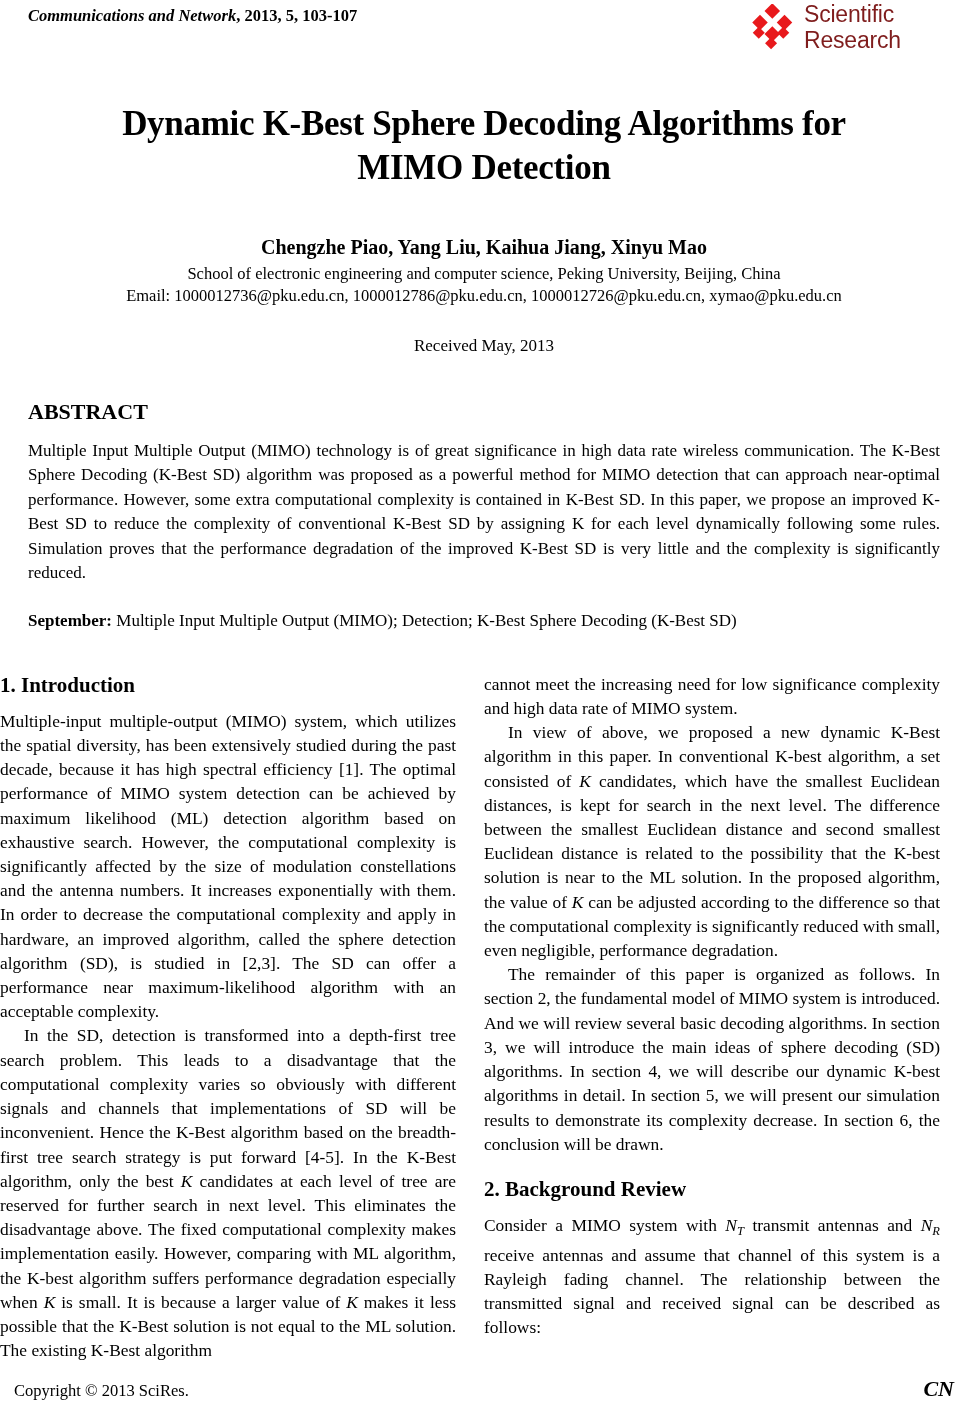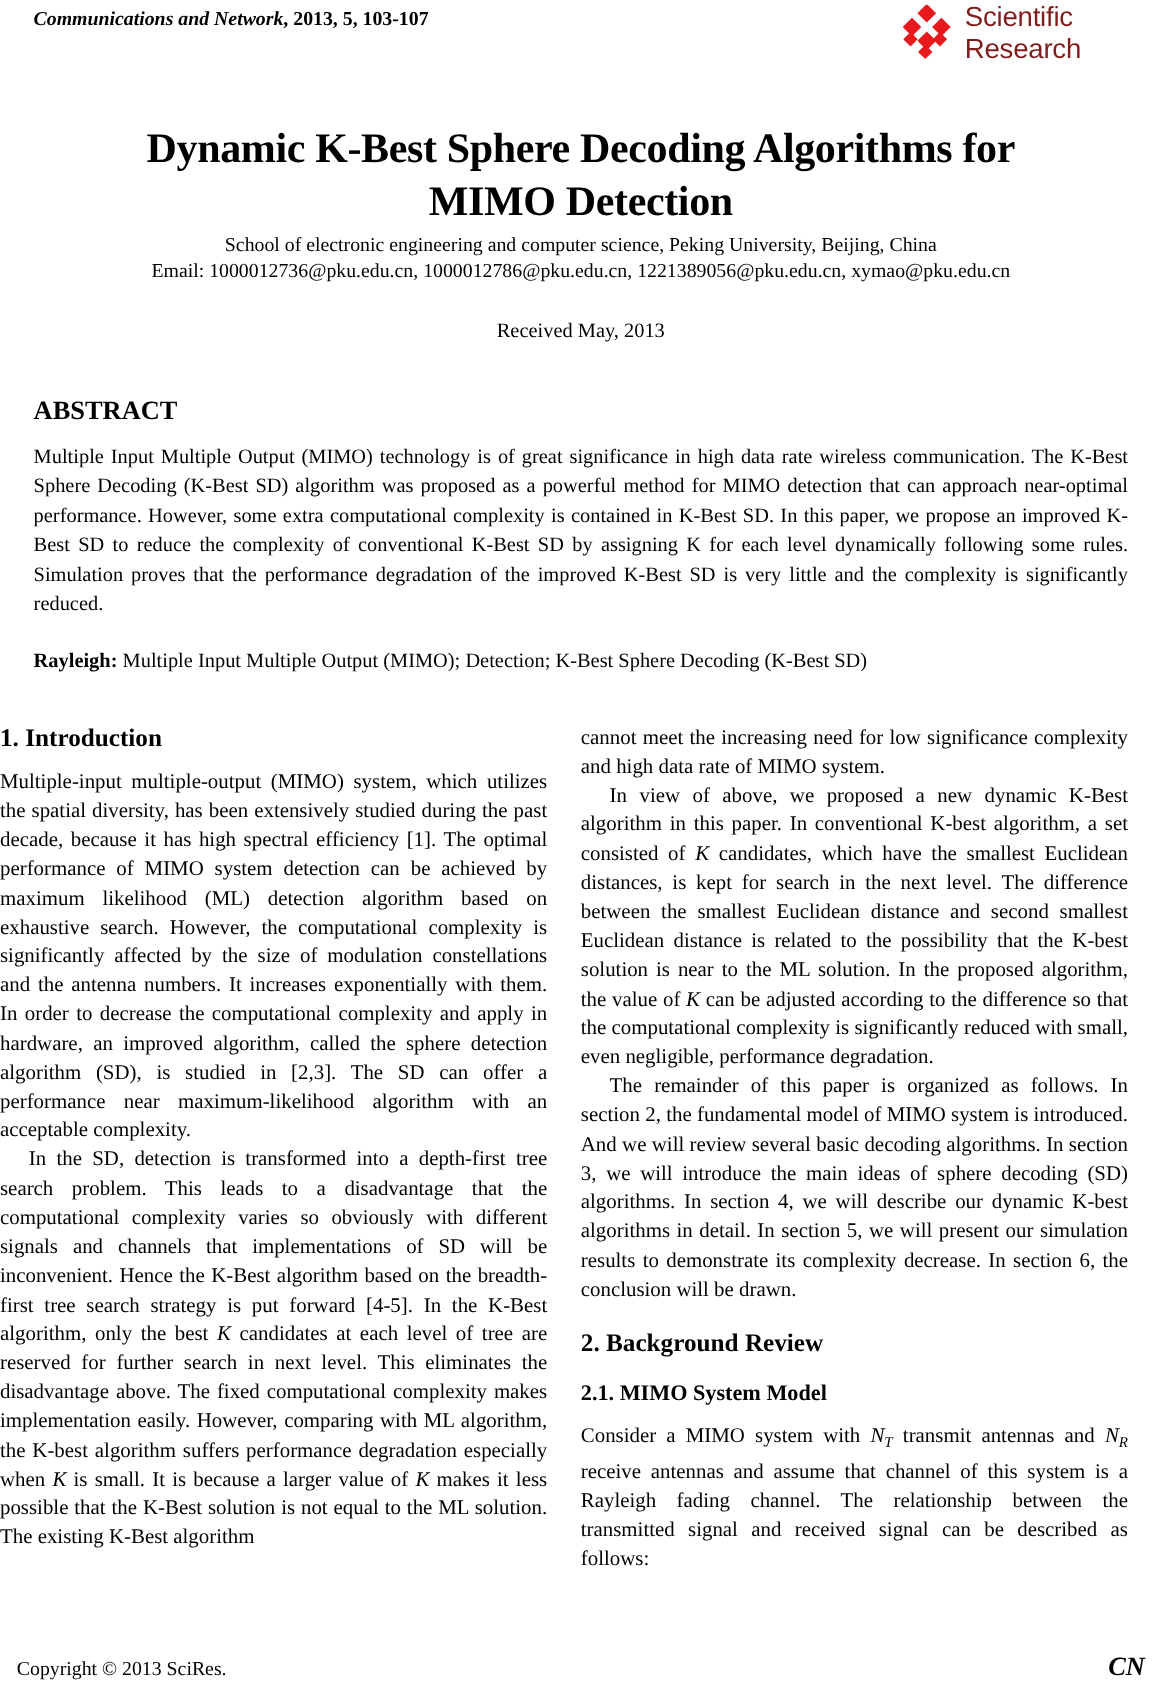--- a/index.html
+++ b/index.html
@@ -220,44 +220,44 @@
       </svg>
       <div class="logo-text">
         <div>Scientific</div>
         <div>Research</div>
       </div>
     </div>
   </div>
 
   <div class="title">Dynamic K-Best Sphere Decoding Algorithms for MIMO Detection</div>
 
+  <div class="authors">Chengzhe Piao, Yang Liu, Kaihua Jiang, Xinyu Mao</div>
   <div class="affil">School of electronic engineering and computer science, Peking University, Beijing, China</div>
-  <div class="emails">Email: 1000012736@pku.edu.cn, 1000012786@pku.edu.cn, 1221389056@pku.edu.cn, xymao@pku.edu.cn</div>
+  <div class="emails">Email: 1000012736@pku.edu.cn, 1000012786@pku.edu.cn, 1000012726@pku.edu.cn, xymao@pku.edu.cn</div>
   <div class="received">Received May, 2013</div>
 
   <div class="abstract-head">ABSTRACT</div>
   <div class="abstract-body">Multiple Input Multiple Output (MIMO) technology is of great significance in high data rate wireless communication. The K-Best Sphere Decoding (K-Best SD) algorithm was proposed as a powerful method for MIMO detection that can approach near-optimal performance. However, some extra computational complexity is contained in K-Best SD. In this paper, we propose an improved K-Best SD to reduce the complexity of conventional K-Best SD by assigning K for each level dynamically following some rules. Simulation proves that the performance degradation of the improved K-Best SD is very little and the complexity is significantly reduced.</div>
   <div class="keywords">
-    <b>Rayleigh:</b><span> Multiple Input Multiple Output (MIMO); Detection; K-Best Sphere Decoding (K-Best SD)</span>
+    <b>September:</b><span> Multiple Input Multiple Output (MIMO); Detection; K-Best Sphere Decoding (K-Best SD)</span>
   </div>
 
   <div class="columns">
 
     <div class="col">
       <h2 class="sec">1. Introduction</h2>
       <p class="body noindent">Multiple-input multiple-output (MIMO) system, which utilizes the spatial diversity, has been extensively studied during the past decade, because it has high spectral efficiency [1]. The optimal performance of MIMO system detection can be achieved by maximum likelihood (ML) detection algorithm based on exhaustive search. However, the computational complexity is significantly affected by the size of modulation constellations and the antenna numbers. It increases exponentially with them. In order to decrease the computational complexity and apply in hardware, an improved algorithm, called the sphere detection algorithm (SD), is studied in [2,3]. The SD can offer a performance near maximum-likelihood algorithm with an acceptable complexity.</p>
       <p class="body"><span>In the SD, detection is transformed into a depth-first tree search problem. This leads to a disadvantage that the computational complexity varies so obviously with different signals and channels that implementations of SD will be inconvenient. Hence the K-Best algorithm based on the breadth-first tree search strategy is put forward [4-5]. In the K-Best algorithm, only the best </span><i class="var">K</i><span> candidates at each level of tree are reserved for further search in next level. This eliminates the disadvantage above. The fixed computational complexity makes implementation easily. However, comparing with ML algorithm, the K-best algorithm suffers performance degradation especially when </span><i class="var">K</i><span> is small. It is because a larger value of </span><i class="var">K</i><span> makes it less possible that the K-Best solution is not equal to the ML solution. The existing K-Best algorithm</span></p>
     </div>
 
     <div class="col">
       <p class="body noindent">cannot meet the increasing need for low significance complexity and high data rate of MIMO system.</p>
       <p class="body"><span>In view of above, we proposed a new dynamic K-Best algorithm in this paper. In conventional K-best algorithm, a set consisted of </span><i class="var">K</i><span> candidates, which have the smallest Euclidean distances, is kept for search in the next level. The difference between the smallest Euclidean distance and second smallest Euclidean distance is related to the possibility that the K-best solution is near to the ML solution. In the proposed algorithm, the value of </span><i class="var">K</i><span> can be adjusted according to the difference so that the computational complexity is significantly reduced with small, even negligible, performance degradation.</span></p>
       <p class="body">The remainder of this paper is organized as follows. In section 2, the fundamental model of MIMO system is introduced. And we will review several basic decoding algorithms. In section 3, we will introduce the main ideas of sphere decoding (SD) algorithms. In section 4, we will describe our dynamic K-best algorithms in detail. In section 5, we will present our simulation results to demonstrate its complexity decrease. In section 6, the conclusion will be drawn.</p>
       <h2 class="sec" style="margin-top:20px;">2. Background Review</h2>
-      <h3 class="subsec">2.1. MIMO System Model</h3>
       <p class="body noindent"><span>Consider a MIMO system with </span><i class="var">N</i><span class="sub">T</span><span> transmit antennas and </span><i class="var">N</i><span class="sub">R</span><span> receive antennas and assume that channel of this system is a Rayleigh fading channel. The relationship between the transmitted signal and received signal can be described as follows:</span></p>
     </div>
 
   </div>
 
   <div class="footer">
     <div class="footer-left">Copyright © 2013 SciRes.</div>
     <div class="footer-right">CN</div>
   </div>
 

